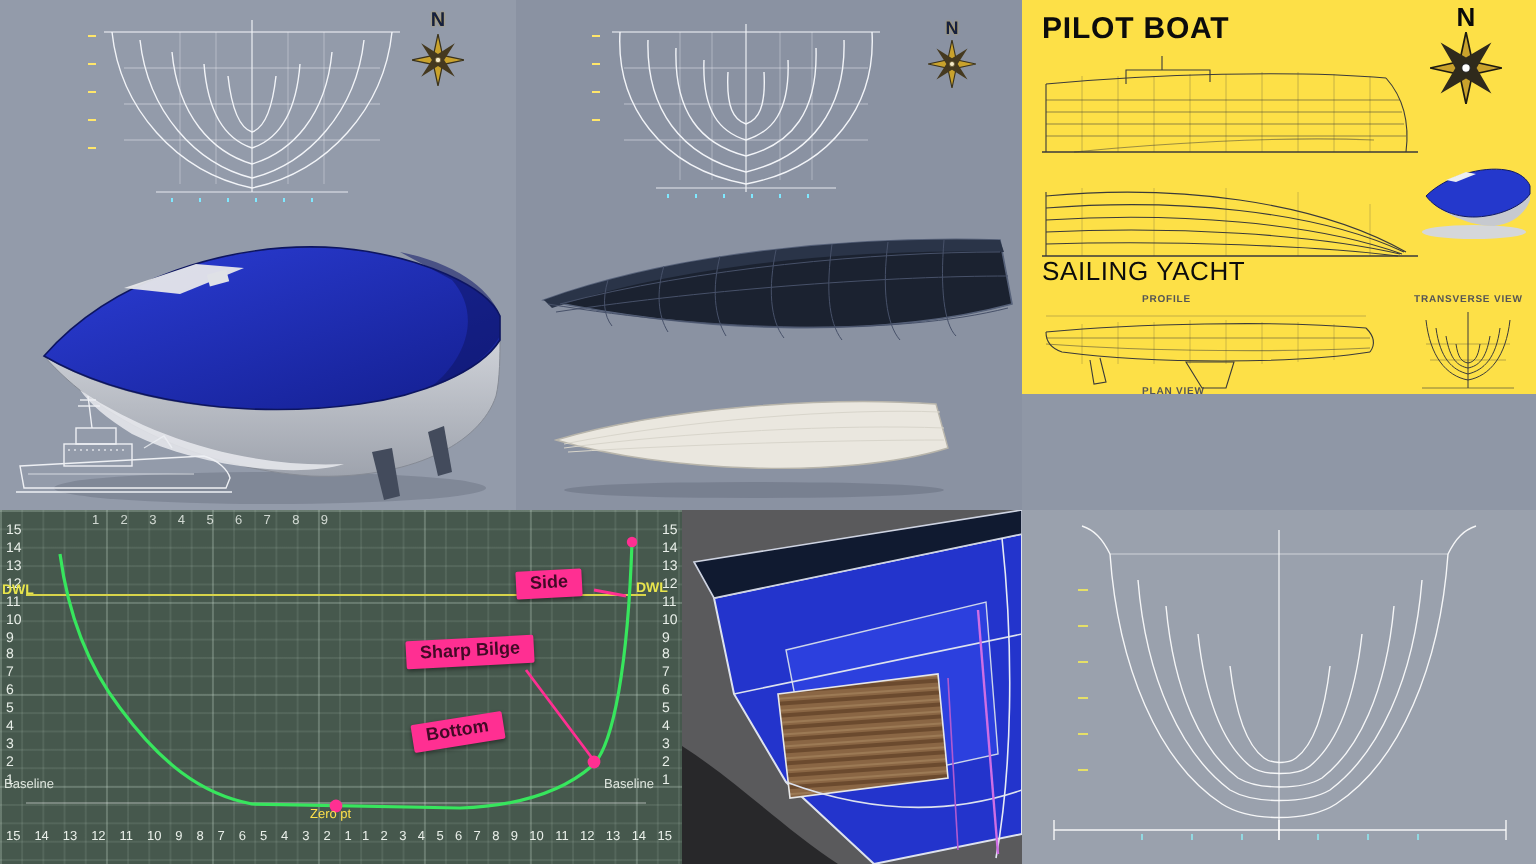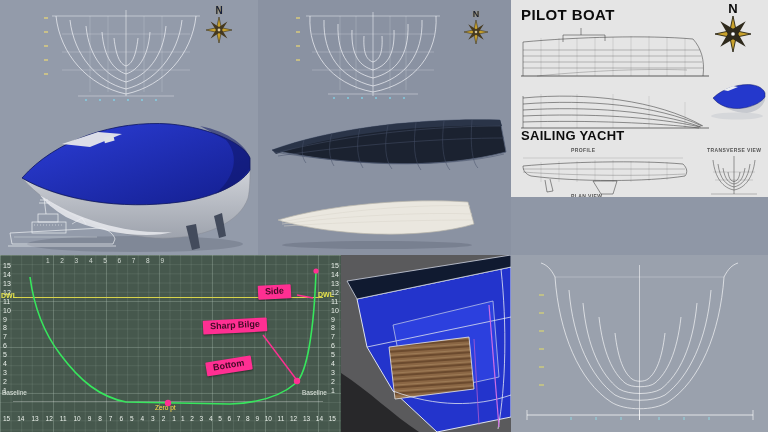--- a/index.html
+++ b/index.html
@@ -3,37 +3,37 @@
 <meta charset="utf-8">
 <style>
   html,body{margin:0;padding:0;background:#222;font-family:"Liberation Sans",sans-serif;}
   #screen{position:relative;width:768px;height:432px;overflow:hidden;background:#8f97a6;}
   .panel{position:absolute;overflow:hidden;}
   .abs{position:absolute;}
   svg{display:block;}
   
   .tl{left:0;top:0;width:258px;height:255px;background:#939baa;}
   .tm{left:258px;top:0;width:253px;height:255px;background:#8a92a2;}
-  .tr{left:511px;top:0;width:257px;height:197px;background:#e5e5e5;}
+  .tr{left:511px;top:0;width:257px;height:197px;background:#fde047;}
   .bl{left:0;top:255px;width:341px;height:177px;background-color:#46584d;
       background-image:
         linear-gradient(rgba(210,230,215,0.10) 1px,transparent 1px),
         linear-gradient(90deg,rgba(210,230,215,0.10) 1px,transparent 1px),
         linear-gradient(rgba(210,230,215,0.16) 1px,transparent 1px),
         linear-gradient(90deg,rgba(210,230,215,0.16) 1px,transparent 1px);
       background-size:10.6px 9.2px,10.6px 9.2px,53px 46px,53px 46px;}
   .bm{left:341px;top:255px;width:170px;height:177px;background:#59595b;}
   .br{left:511px;top:255px;width:257px;height:177px;background:#9aa1ad;}
   
   .compass{position:absolute;display:flex;flex-direction:column;align-items:center;gap:1px;}
   .compass .n{font-weight:bold;color:#15203f;text-shadow:0 0 1px #caa12c;line-height:1;}
   .tr .compass .n{color:#0a0a0a;text-shadow:none;}
   
   .pilot-title{left:10px;top:6px;font-size:15px;font-weight:bold;letter-spacing:.4px;color:#0c0c0c;}
-  .yacht-title{left:10px;top:128px;font-size:13px;font-weight:bold;letter-spacing:.3px;color:#0c0c0c;}
+  .yacht-title{left:10px;top:128px;font-size:13px;font-weight:normal;letter-spacing:.3px;color:#0c0c0c;}
   .tiny-label{position:absolute;font-size:5px;color:#555;letter-spacing:.4px;font-weight:bold;}
   
   .ruler{position:absolute;display:flex;color:#e9efe9;line-height:1;}
   .ruler.v{flex-direction:column;justify-content:space-between;font-size:7px;}
   .ruler.h{flex-direction:row;justify-content:space-between;font-size:6.5px;}
   .r-left{left:3px;top:7px;height:132px;}
   .r-right{left:331px;top:7px;height:132px;}
   .r-top{left:46px;top:3px;width:118px;font-size:6px;opacity:.85;}
   .r-bot-l{left:3px;top:161px;width:173px;}
   .r-bot-r{left:181px;top:161px;width:155px;}

